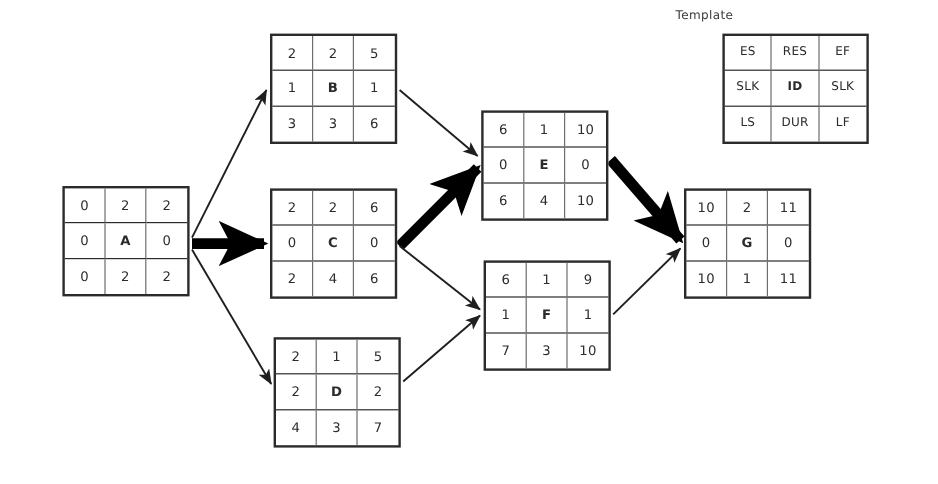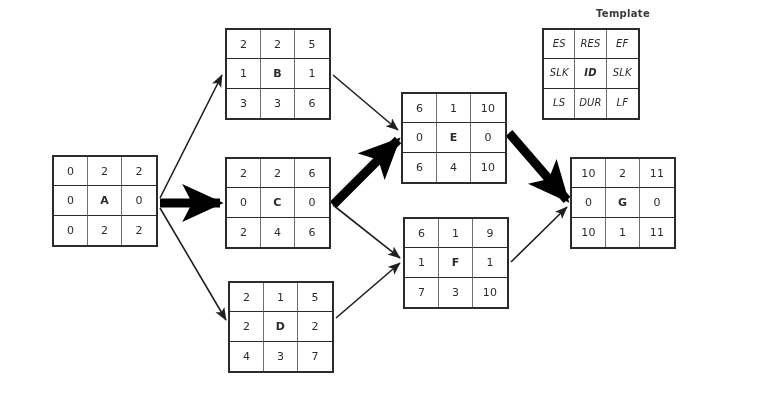--- a/index.html
+++ b/index.html
@@ -45,26 +45,25 @@
     line-height: 1;
     letter-spacing: 0.2px;
   }
   .node .cell.c3 { border-right: none; }
   .node .cell.r3 { border-bottom: none; }
   .node .cell.r1 { border-bottom: 1px solid #2b2b2b; }
   .node .cell.r2 { border-bottom: 1px solid #2b2b2b; }
   .node .cell.mid { font-weight: bold; }
   .template-label {
     position: absolute;
-    text-align: center;
+    text-align: left;
     font-size: 10px;
     color: #3a3a3a;
     width: 120px;
     letter-spacing: 0.3px;
-    font-weight: bold;
   }
   .tmpl .cell { font-size: 10px; }
 </style>
 </head>
 <body>
 
 <div id="canvas">
 
   <svg id="arrow-layer" viewBox="0 0 782 403">
     <defs>
@@ -161,21 +160,21 @@
         <div class="cell r1 c1">10</div>
         <div class="cell r1 c2">2</div>
         <div class="cell r1 c3">11</div>
         <div class="cell r2 c1">0</div>
         <div class="cell r2 c2 mid">G</div>
         <div class="cell r2 c3">0</div>
         <div class="cell r3 c1">10</div>
         <div class="cell r3 c2">1</div>
         <div class="cell r3 c3">11</div>
       </div>
-      <div class="node tmpl" style="left: 542px; top: 28px; width: 98px; height: 92px; font-style: italic;">
+      <div class="node tmpl" style="left: 602px; top: 28px; width: 122px; height: 92px;">
         <div class="cell r1 c1">ES</div>
         <div class="cell r1 c2">RES</div>
         <div class="cell r1 c3">EF</div>
         <div class="cell r2 c1">SLK</div>
         <div class="cell r2 c2 mid">ID</div>
         <div class="cell r2 c3">SLK</div>
         <div class="cell r3 c1">LS</div>
         <div class="cell r3 c2">DUR</div>
         <div class="cell r3 c3">LF</div>
       </div>

